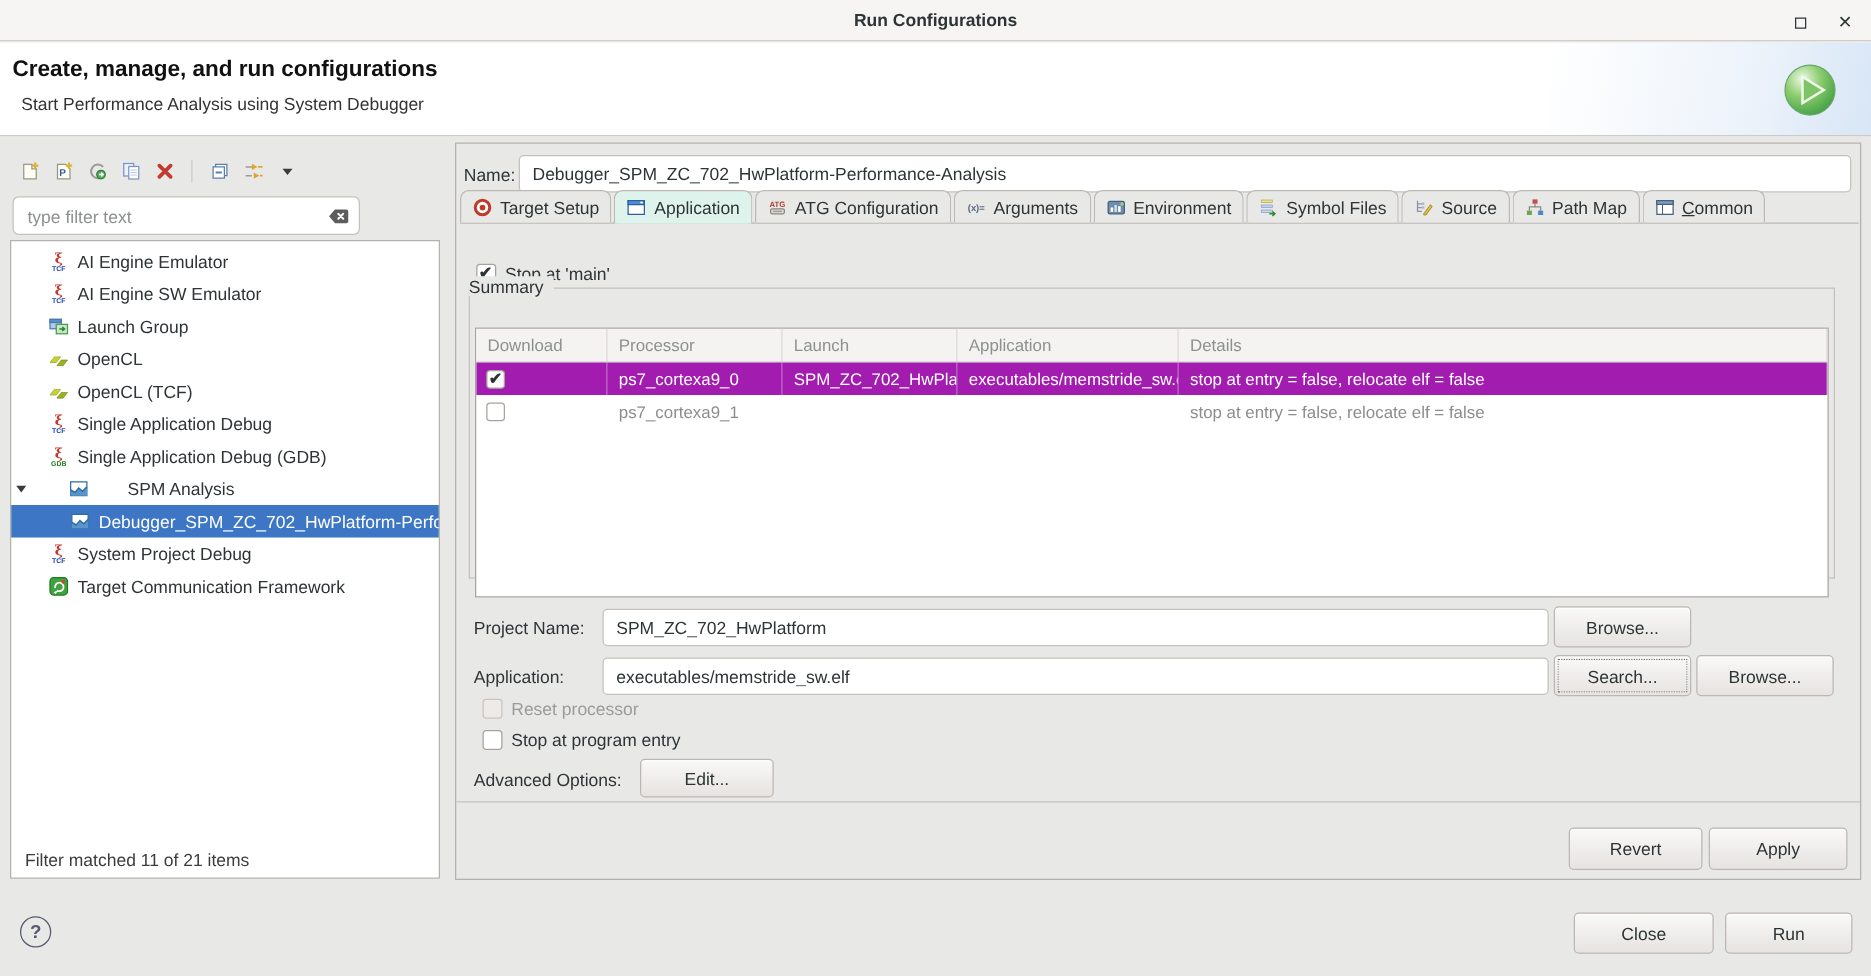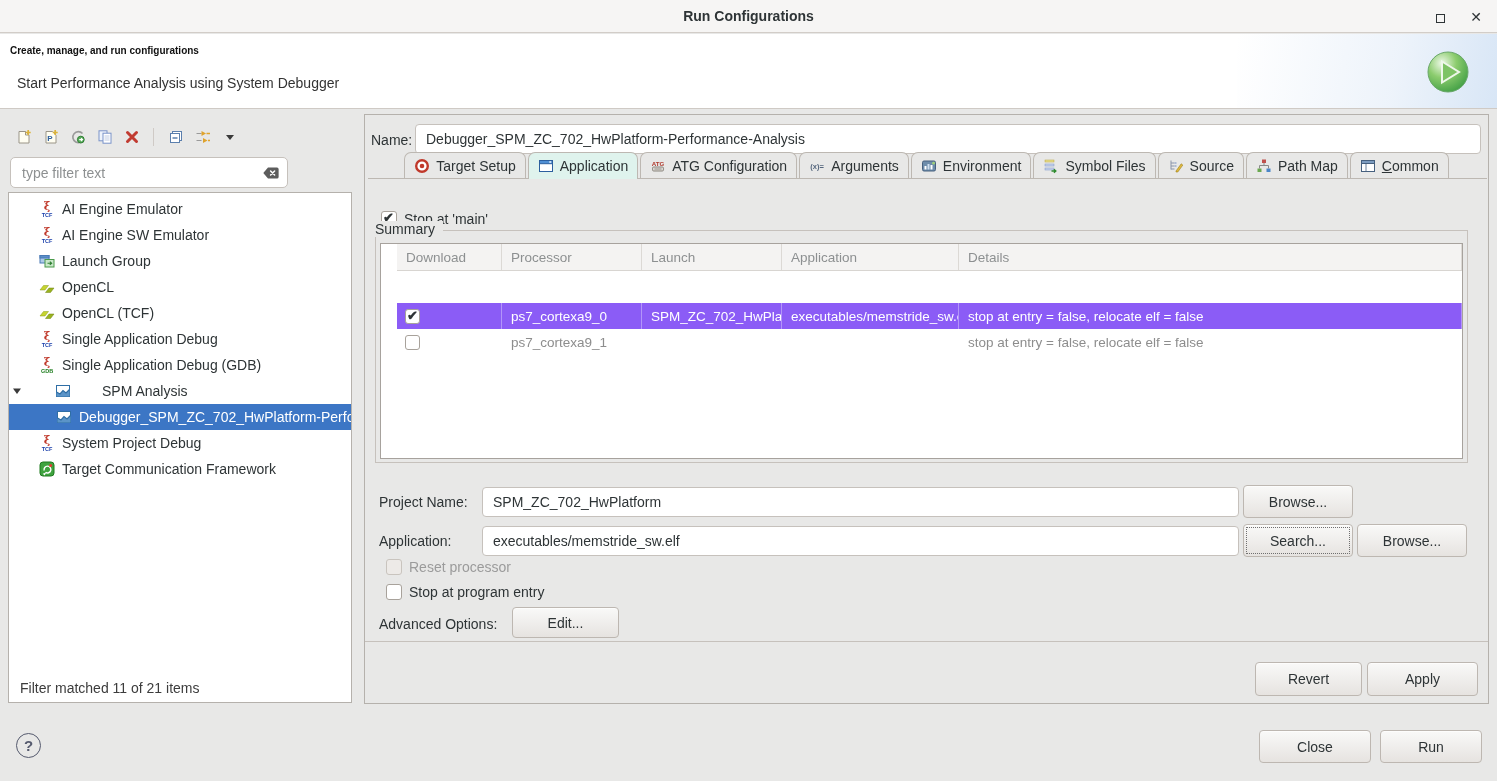--- a/index.html
+++ b/index.html
@@ -20,21 +20,21 @@
     color:#2e3436; font-size:14px; line-height:26px; text-align:center; cursor:default; }
   #btn-max { right:44px; }
   #btn-close { right:8px; }
   #btn-max .sq { display:inline-block; width:9px; height:9px; border:1.5px solid #2e3436; vertical-align:middle; }
 
   
   #header { position:absolute; left:0; top:34px; width:1497px; height:75px;
     background:#ffffff; border-bottom:1px solid #cfcac5; }
   #header .grad { position:absolute; right:0; top:0; width:260px; height:100%;
     background:linear-gradient(100deg, rgba(255,255,255,0) 0%, rgba(223,234,247,0.55) 60%, #d8e6f6 100%); }
-  #header h1 { position:absolute; left:10px; top:11px; font-size:10px; font-weight:700; color:#111; }
+  #header h1 { position:absolute; left:10px; top:11px; font-size:18px; font-weight:700; color:#111; }
   #header .sub { position:absolute; left:17px; top:41px; font-size:14px; color:#333; }
   #play { position:absolute; right:27px; top:16px; width:44px; height:44px; }
 
   
   #toolbar { position:absolute; left:10px; top:122px; height:30px; display:flex; align-items:center; }
   .tbtn { width:27px; height:26px; border:none; background:transparent; display:flex;
     align-items:center; justify-content:center; cursor:default; }
   .tb-sep { width:1px; height:18px; background:#cfcac6; margin:0 8px; }
   .icon { display:inline-flex; width:16px; height:16px; }
   .icon svg { width:100%; height:100%; }
@@ -64,21 +64,21 @@
   
   #rightpanel { position:absolute; left:364px; top:114px; width:1125px; height:590px;
     border:1px solid #b5b1ac; background:#e8e8e7; }
   .flabel { position:absolute; font-size:14px; color:#2e3436; }
   .text-input { position:absolute; height:30px; background:#fff; border:1px solid #c6c1bc; border-radius:4px;
     padding:0 10px; font-family:"Liberation Sans",sans-serif; font-size:14px; color:#2e3436; outline:none; }
   #name-label { left:6px; top:17px; }
   #name-input { left:50px; top:9px; width:1066px; }
 
   #tabs { position:absolute; left:3px; top:45px; right:1px; height:19px; display:flex;
-    align-items:flex-end; border-bottom:1px solid #bdb8b2;justify-content:center; }
+    align-items:flex-end; border-bottom:1px solid #bdb8b2; }
   .tab { display:flex; align-items:center; gap:6px; height:26px; padding:0 9px;
     border:1px solid #bdb8b2; border-bottom:none; border-radius:7px 7px 0 0; margin-right:2px;
     background:#e8e8e7; cursor:default; white-space:nowrap; }
   .tab.active { background:#dff3ed; margin-bottom:-1px; height:27px; padding-bottom:1px; }
   .tab-label { display:block; font-size:14px; color:#2e3436; }
   .tab.mnemonic .tab-label::first-letter { text-decoration:underline; }
 
   
   .cb { display:inline-block; width:16px; height:16px; background:#fff; border:1px solid #a8a29b;
     border-radius:3px; position:relative; vertical-align:middle; }
@@ -89,29 +89,29 @@
   .cb-row.disabled { color:#9b9b9b; }
 
   #stop-main-row { left:16px; top:96px; }
 
   
   #summary-group { position:absolute; left:10px; top:115px; width:1093px; height:233px;
     border:1px solid #c6c1bc; }
   #summary-legend { position:absolute; left:10px; top:106px; background:#e8e8e7; padding:0 8px 0 0;
     font-size:14px; color:#2e3436; z-index:2; }
 
-  #summary-table { position:absolute; left:15px; top:128px; width:1083px; height:216px;
-    background:#fff; border:1px solid #a7a29d; overflow:hidden;padding-left:16px; }
+  #summary-table { position:absolute; left:15px; top:147px; width:1083px; height:216px;
+    background:#fff; border:1px solid #a7a29d; overflow:hidden; }
   .trow { display:grid; grid-template-columns:105px 140px 140px 177px 1fr; align-items:center; }
   .thead { height:27px; background:#f4f3f2; border-bottom:1px solid #d8d5d1; color:#8d9091; }
   .thead .tcell { border-right:1px solid #dcd9d5; height:100%; display:flex; align-items:center; }
   .tcell { padding:0 0 0 9px; font-size:13.5px; white-space:nowrap; overflow:hidden; }
   .tr { height:26px; color:#8d8d8d; }
   .tr .tcell { height:100%; display:flex; align-items:center; }
-  .tr.selected { background:#8b5cf6; color:#fff;margin-top:32px; }
+  .tr.selected { background:#a21caf; color:#fff; }
   .tr.selected .tcell { border-right:1px solid rgba(255,255,255,0.35); }
   .tr .cb { width:15px; height:15px; margin-left:8px; }
 
   #pn-label { left:14px; top:379px; }
   #pn-input { left:117px; top:372px; width:757px; }
   #btn-browse1 { left:878px; top:370px; width:110px; height:33px; }
   #app-label { left:14px; top:418px; }
   #app-input { left:117px; top:411px; width:757px; }
   #btn-search { left:878px; top:409px; width:110px; height:33px; outline:1px dotted #6f6f6f; outline-offset:-4px; }
   #btn-browse2 { left:992px; top:409px; width:110px; height:33px; }

